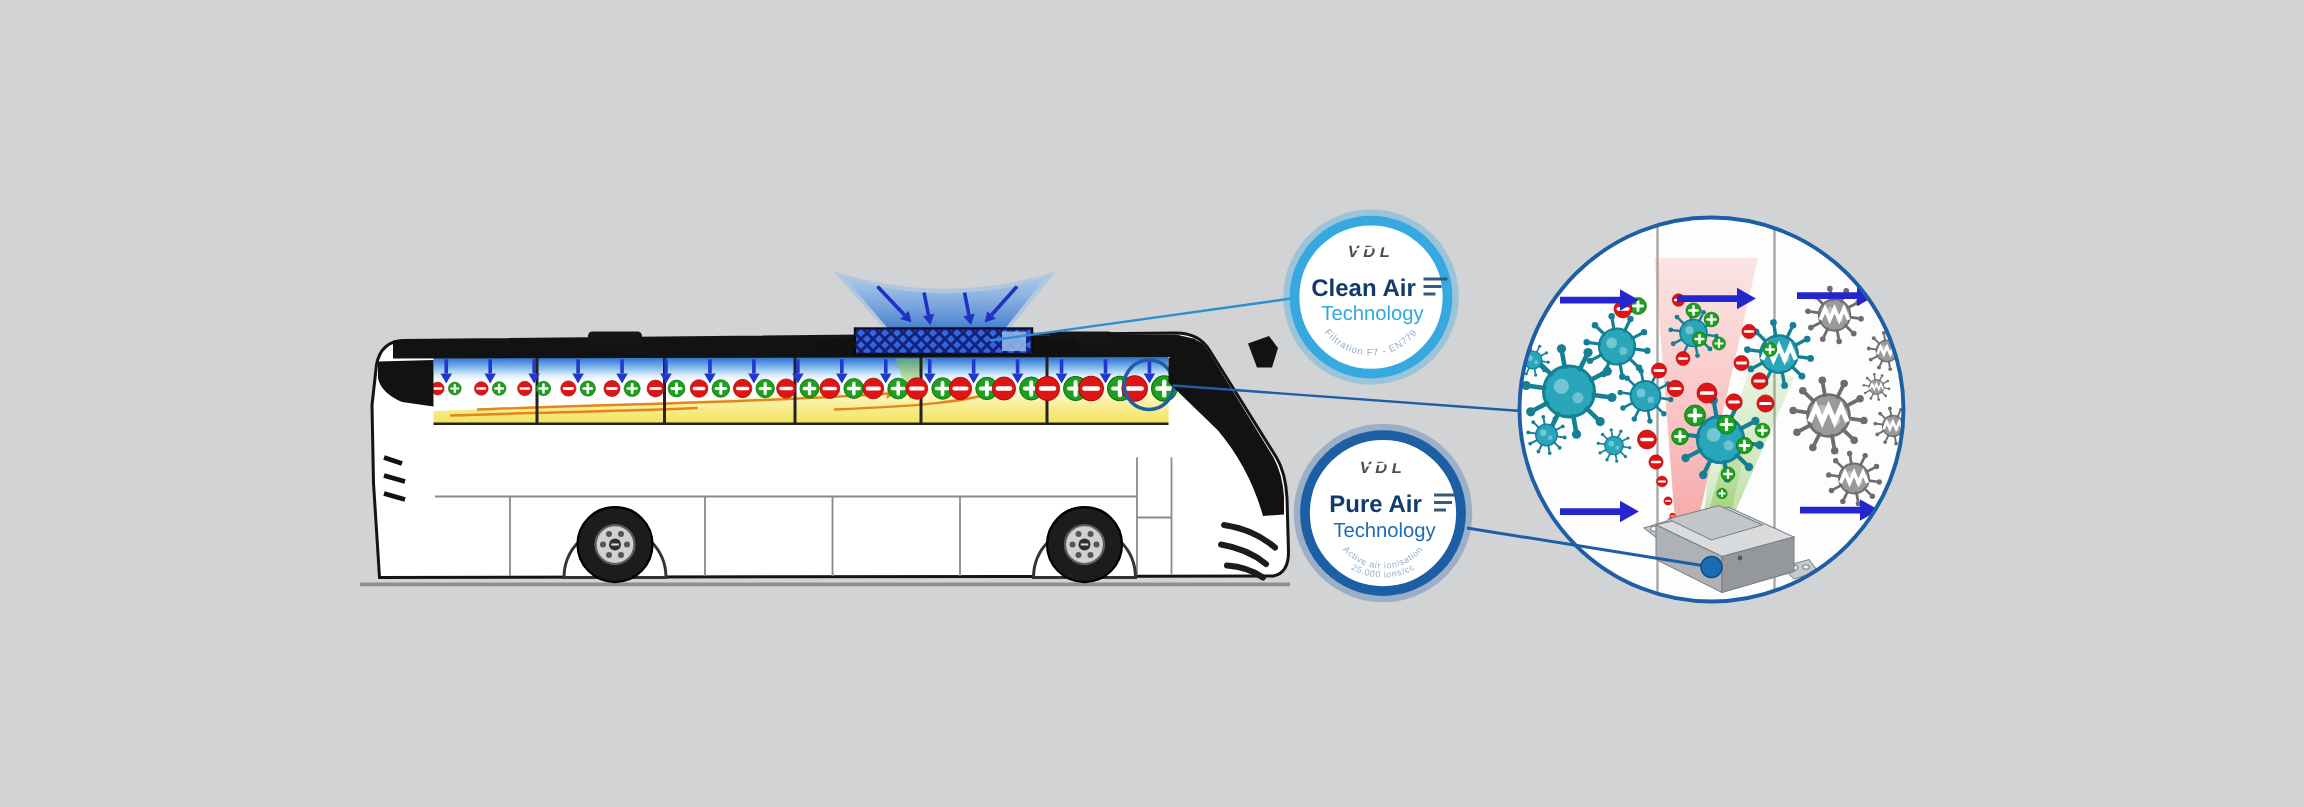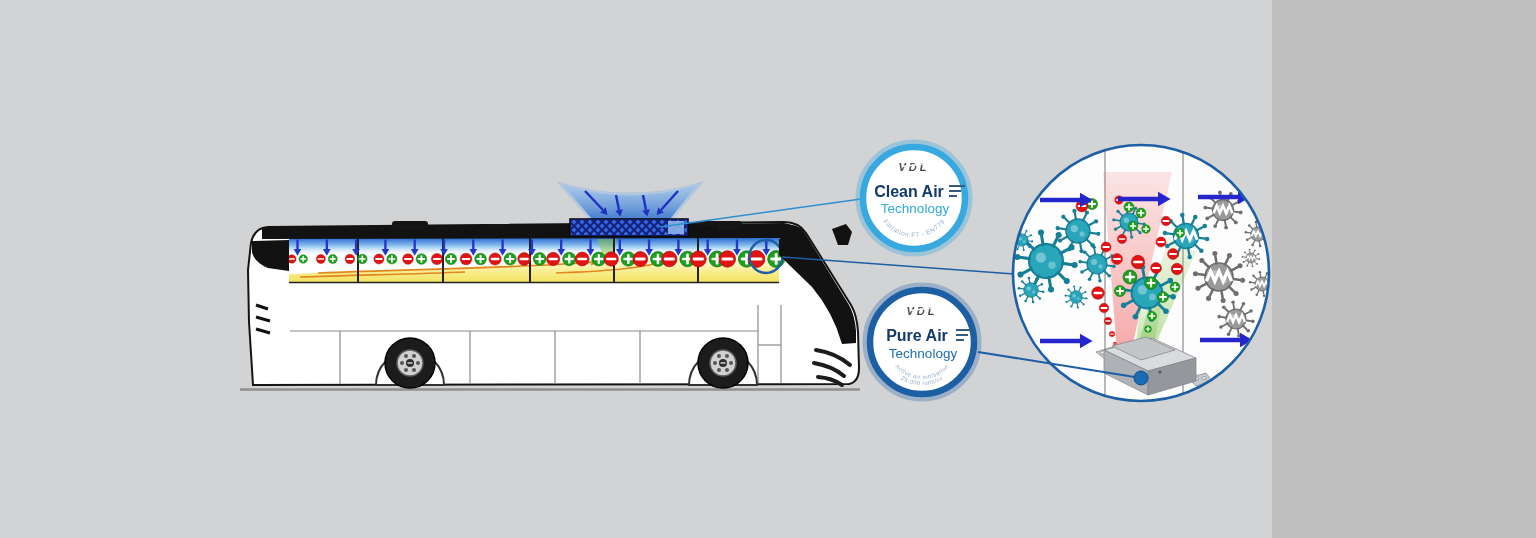--- a/index.html
+++ b/index.html
@@ -1,16 +1,16 @@
 <!DOCTYPE html>
 <html><head>
 <meta charset="utf-8">
 <style>
   html,body{margin:0;padding:0;background:#bfbfbf;}
-  .stage{position:relative;width:1272px;height:538px;background:#d2d3d4;overflow:hidden;
+  .stage{position:relative;width:1536px;height:538px;background:#d2d3d4;overflow:hidden;
          font-family:"Liberation Sans",sans-serif;}
   svg{position:absolute;inset:0;display:block;}
   text{font-family:"Liberation Sans",sans-serif;}
 </style>
 </head>
 <body>
 
 <div class="stage">
 <svg viewBox="0 0 1536 538" width="1536" height="538">
   <defs id="static-defs">

